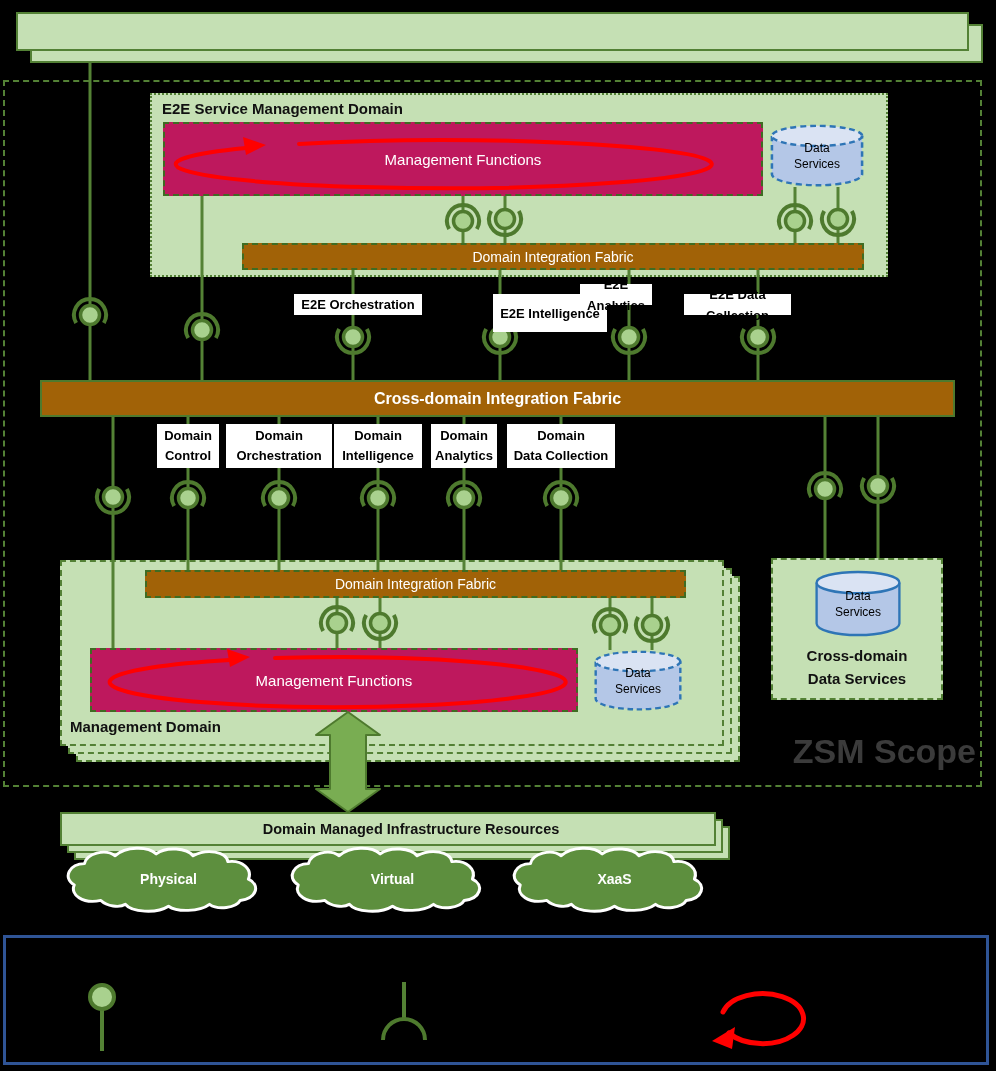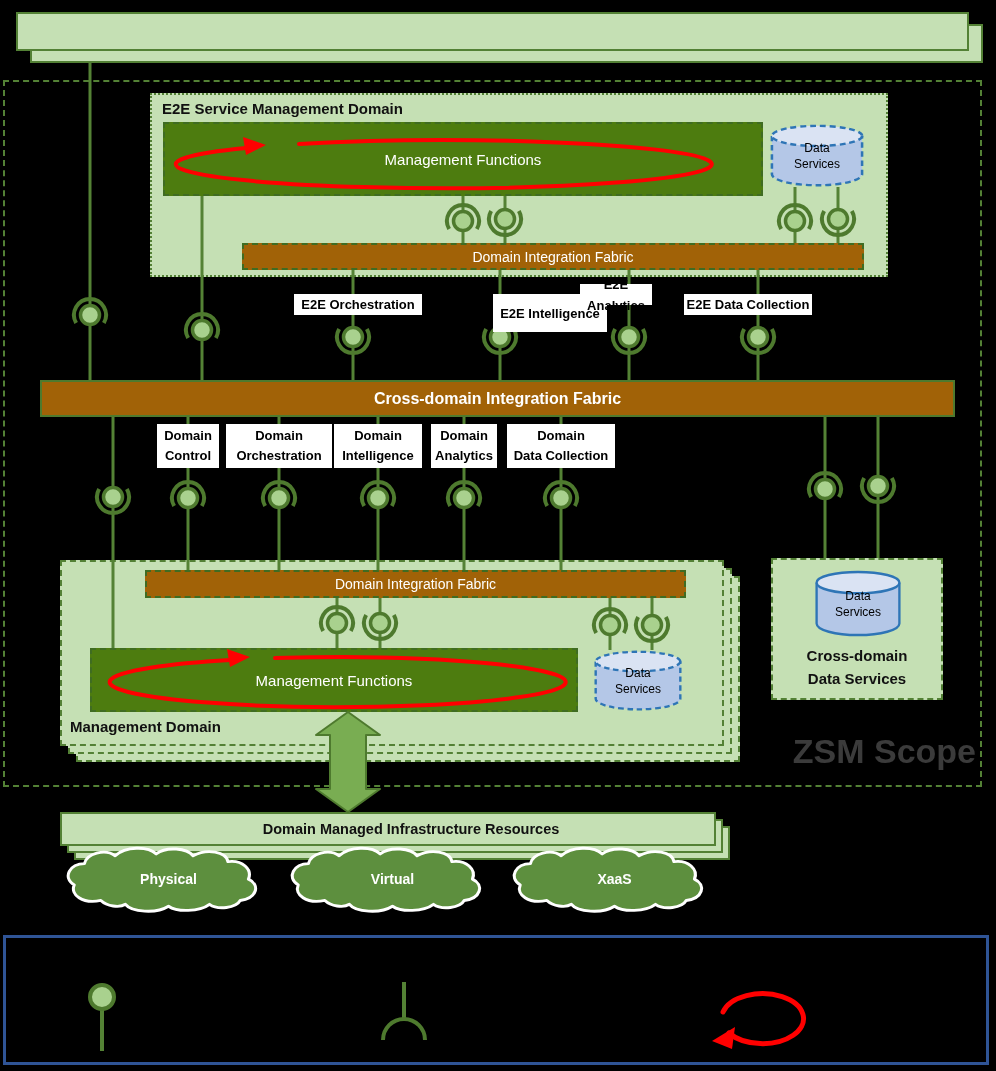--- a/index.html
+++ b/index.html
@@ -3,21 +3,21 @@
 <meta charset="utf-8">
 <style>
   html,body{margin:0;padding:0;background:#000;}
   body{font-family:"Liberation Sans",sans-serif;}
   .stage{position:relative;width:996px;height:1071px;background:#000;overflow:hidden;}
   .abs{position:absolute;box-sizing:border-box;}
   .box-lg{background:#c5e0b4;border:2px solid #538135;}
   .box-lg.dashed{border-style:dashed;}
   .box-lg.dotted{border-style:dotted;}
   .bar{background:#a16207;border:2px dashed #3f6c22;color:#fff;display:flex;align-items:center;justify-content:center;}
-  .mf{background:#4d7c0f;border:2px dashed #3f6c22;color:#fff;display:flex;align-items:center;justify-content:center;}
+  .mf{background:#be185d;border:2px dashed #3f6c22;color:#fff;display:flex;align-items:center;justify-content:center;}
   .chip{background:#ffffff;color:#000;font-weight:bold;text-align:center;display:flex;flex-direction:column;align-items:center;justify-content:center;font-size:13px;line-height:20px;}
   .chip1{font-size:13px;line-height:21px;}
   .title-dark{color:#111;font-weight:bold;}
   .center-text{display:flex;align-items:center;justify-content:center;text-align:center;}
   .cyl-text{position:absolute;left:0;top:0;width:100%;height:100%;display:flex;flex-direction:column;align-items:center;justify-content:center;color:#000;font-size:12px;line-height:16px;}
   .cloud-label{color:#fff;font-weight:bold;font-size:14px;text-align:center;}
   svg{display:block;}
   .overlay{position:absolute;left:0;top:0;pointer-events:none;}
 </style>
 </head>
@@ -195,21 +195,21 @@
 
   <div class="abs chip chip1" style="left:294px;top:294px;width:128px;height:21px;">
     <span>E2E Orchestration</span>
   </div>
   <div class="abs chip chip1" style="left:445px;top:294px;width:114px;height:38px;margin-left:48px;">
     <span>E2E Intelligence</span>
   </div>
   <div class="abs chip chip1" style="left:580px;top:284px;width:72px;height:21px;">
     <span>E2E Analytics</span>
   </div>
-  <div class="abs chip chip1" style="left:684px;top:294px;width:128px;height:21px;">
+  <div class="abs chip chip1" style="left:684px;top:294px;width:107px;height:21px;">
     <span>E2E Data Collection</span>
   </div>
 
   <div class="abs chip" style="left:157px;top:424px;width:62px;height:44px;">
     <span>Domain</span>
     <span>Control</span>
   </div>
   <div class="abs chip" style="left:226px;top:424px;width:106px;height:44px;">
     <span>Domain</span>
     <span>Orchestration</span>

